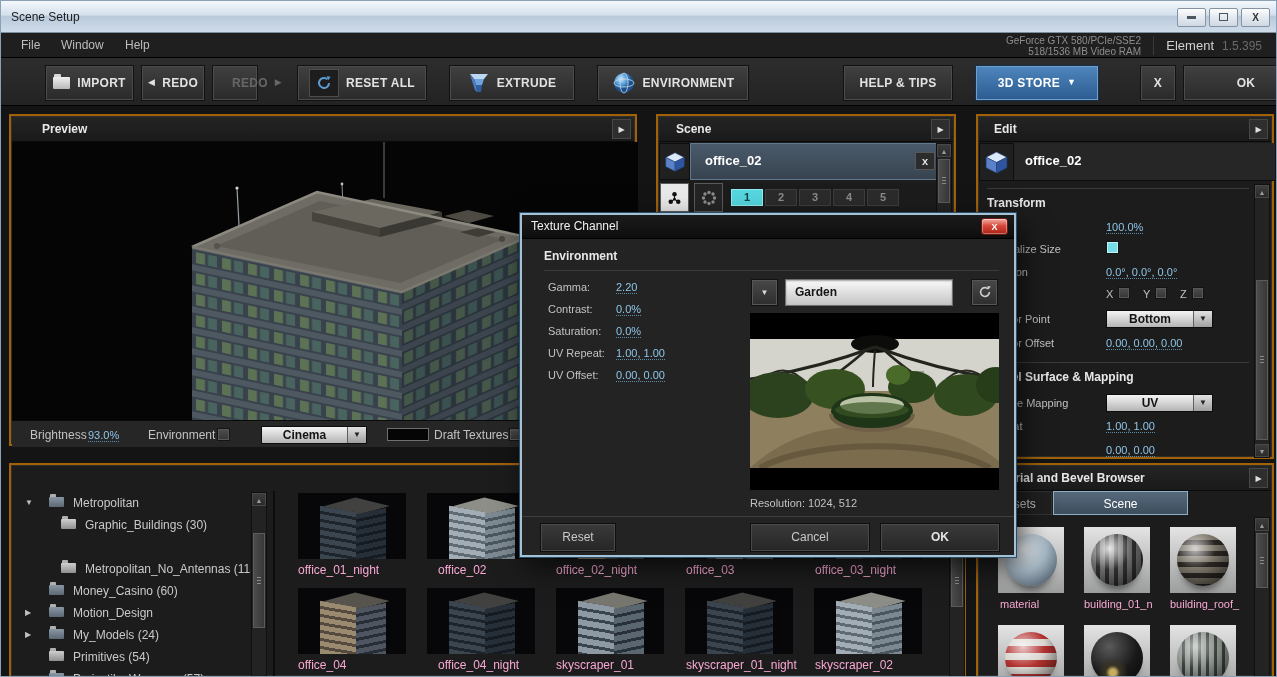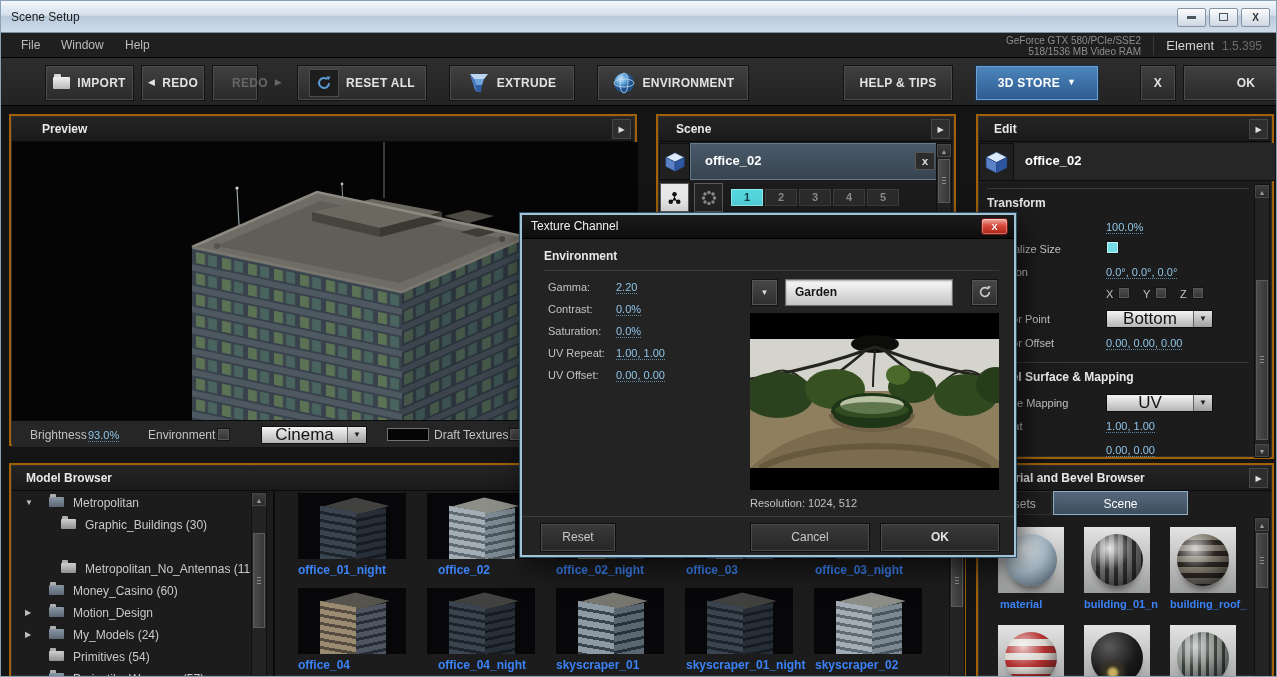--- a/index.html
+++ b/index.html
@@ -52,21 +52,21 @@
   .sb .th{position:absolute;left:1px;right:1px;background:linear-gradient(90deg,#4c4c4c,#383838);border:1px solid #5b5b5b;}
   .grip{position:absolute;left:3px;right:3px;top:50%;height:7px;margin-top:-4px;
     background:repeating-linear-gradient(180deg,#8a8a8a 0 1px,transparent 1px 3px);}
 
   
   .lbl{color:#c2c2c2;font-size:11px;}
   .val{color:#8fc5e8;font-size:11px;border-bottom:1px dotted #5d8cab;padding-bottom:0px;}
   .cb{width:13px;height:13px;background:linear-gradient(#4e4e4e,#343434);border:1px solid #141414;box-shadow:inset 0 0 0 1px #585858;}
   .cb.on{background:#74dde6;box-shadow:inset 0 0 0 1px #bff2f6;}
   .dd{height:18px;display:flex;border:1px solid #0c0c0c;}
-  .dd .txt{flex:1;background:linear-gradient(#f4f4f4,#b5b5b5);color:#141414;font-size:17px;font-weight:normal;
+  .dd .txt{flex:1;background:linear-gradient(#f4f4f4,#b5b5b5);color:#141414;font-size:12px;font-weight:bold;
     text-align:center;line-height:16px;}
   .dd .arr{width:19px;background:linear-gradient(#e2e2e2,#9f9f9f);border-left:1px solid #5f5f5f;color:#222;
     font-size:8px;text-align:center;line-height:16px;}
   .cube{display:block;}
   .hline{position:absolute;height:1px;background:#3a3a3a;}
   .secttl{position:absolute;font-size:12px;font-weight:bold;color:#e8e8e8;}
 
   
   .grpbtn{position:absolute;top:0;width:32px;height:17px;background:#2b2b2b;border:1px solid #3e3e3e;
     color:#8a8a8a;font-size:11px;font-weight:bold;text-align:center;line-height:15px;}
@@ -92,21 +92,21 @@
   .night .bT{background:#41413f;}
   .day .bL{background:repeating-linear-gradient(#a2adb5 0 5px,#5f6a73 5px 8px);}
   .day .bR{background:repeating-linear-gradient(#7d8992 0 5px,#4a565e 5px 8px);}
   .day .bT{background:#8e8e88;}
   .warm .bL{background:repeating-linear-gradient(#9a8a70 0 5px,#544a40 5px 8px);}
   .warm .bR{background:repeating-linear-gradient(#4e5560 0 5px,#272d35 5px 8px);}
   .warm .bT{background:#56544c;}
   .steel .bL{background:repeating-linear-gradient(#8d9aa4 0 6px,#39444d 6px 9px);}
   .steel .bR{background:repeating-linear-gradient(#5a6770 0 6px,#28313a 6px 9px);}
   .steel .bT{background:#777770;}
-  .tname{position:absolute;font-size:12px;color:#3b82f6;white-space:nowrap;font-weight:bold;}
+  .tname{position:absolute;font-size:12px;color:#f9a8d4;white-space:nowrap;}
 
   
   .tab{position:absolute;top:0;height:24px;text-align:center;font-size:12px;color:#c7c7c7;line-height:24px;
     background:#1f1f1f;border:1px solid #323232;}
   .tab.on{background:linear-gradient(#56697c,#3d4d5b);border-color:#8fb0c4;color:#fff;}
   .mthumb{position:absolute;width:66px;height:66px;background:linear-gradient(#e4e4e4,#9c9d9d);}
   .sphere{position:relative;width:52px;height:52px;border-radius:50%;margin:7px auto 0;box-shadow:0 9px 7px -5px rgba(0,0,0,.45);}
   .sp-material{background:radial-gradient(circle at 35% 28%,#eef3f6,#a7b9c6 45%,#5e6e7c 78%,#39444e);}
   .sp-b01{background:radial-gradient(circle at 35% 28%,rgba(255,255,255,.85),rgba(255,255,255,0) 42%,rgba(0,0,0,.55) 85%),
     repeating-linear-gradient(90deg,#6b6b6b 0 5px,#2e2e2e 5px 9px);}
@@ -380,23 +380,20 @@
     <div class="sb" style="right:2px;top:68px;height:274px;">
       <div class="cap" style="top:0;">▲</div>
       <div class="th" style="top:95px;height:160px;">
           <div class="grip"></div>
         </div>
       <div class="cap" style="bottom:0;">▼</div>
     </div>
   </div>
 
   <div class="panel" style="left:8px;top:462px;width:957px;height:215px;">
-    <div class="phead">
-      <span class="t" style="left:14px;">Model Browser</span>
-    </div>
 
     <div class="trow" style="top:27px;">
       <span class="ar" style="left:12px;">▼</span>
       <span class="tfold dim" style="left:36px;"></span>
       <span class="tlabel" style="left:60px;">Metropolitan</span>
     </div>
     <div class="trow" style="top:49px;">
       <span class="tfold" style="left:48px;"></span>
       <span class="tlabel" style="left:72px;">Graphic_Buildings (30)</span>
     </div>

